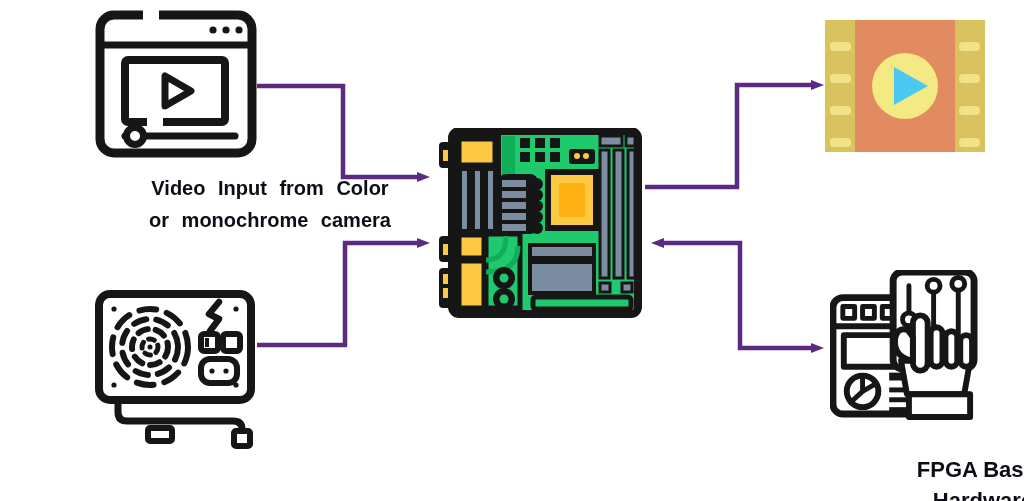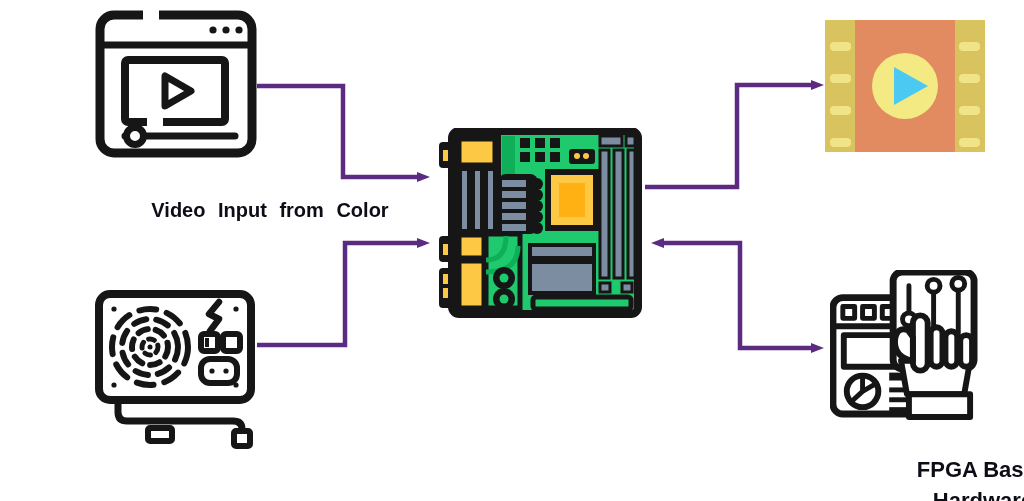--- a/index.html
+++ b/index.html
@@ -6,21 +6,21 @@
   .canvas{
     position:relative;width:1024px;height:501px;background:#ffffff;
     font-family:"Liberation Sans",sans-serif;overflow:hidden;
   }
   .node{position:absolute;}
   .node svg{display:block;}
   .label{
     position:absolute;text-align:center;font-weight:bold;color:#0d0d17;
   }
   .label div{white-space:nowrap;}
-  .lbl-video{left:33px;top:184px;width:284px;font-size:20px;line-height:32px;word-spacing:7px;}
+  .lbl-video{left:33px;top:162px;width:284px;font-size:20px;line-height:32px;word-spacing:7px;}
   .lbl-fpga{left:445px;top:326px;width:200px;font-size:22px;line-height:31px;}
   .arrows{position:absolute;left:0;top:0;}
 </style>
 </head>
 <body>
 
 <div class="canvas">
 
   <svg class="arrows" width="1024" height="501" viewBox="0 0 1024 501">
     <defs>
@@ -48,20 +48,21 @@
         <circle cx="144" cy="20" r="3.6" fill="#161616" stroke="none"></circle>
         <rect x="30" y="50" width="100" height="62" rx="3" stroke-width="8"></rect>
         <rect x="52" y="107" width="16" height="10" fill="#ffffff" stroke="none"></rect>
         <path d="M70,66 L70,96 L96,81 Z" stroke-width="7"></path>
         <path d="M30,126 H140" stroke-width="7"></path>
         <circle cx="40" cy="126" r="8.5" stroke-width="7" fill="#ffffff"></circle>
       </g>
     </svg>
     <div class="label lbl-video">
       <div>Video Input from Color</div>
+      <div>or monochrome camera</div>
     </div>
   </div>
 
   <div class="node" style="left:93px;top:288px;">
     <svg width="164" height="168" viewBox="0 0 164 168">
       <g stroke="#161616" fill="none" stroke-linecap="round" stroke-linejoin="round">
         <path d="M25,112 v12 q0,9 9,9 h106 q9,0 9,8 v4" stroke-width="7"></path>
         <rect x="141" y="143" width="16" height="15" rx="2" stroke-width="6" fill="#ffffff"></rect>
         <rect x="55" y="140" width="24" height="13" rx="2" stroke-width="6" fill="#ffffff"></rect>
         <rect x="6" y="6" width="152" height="106" rx="11" stroke-width="8" fill="#ffffff"></rect>

